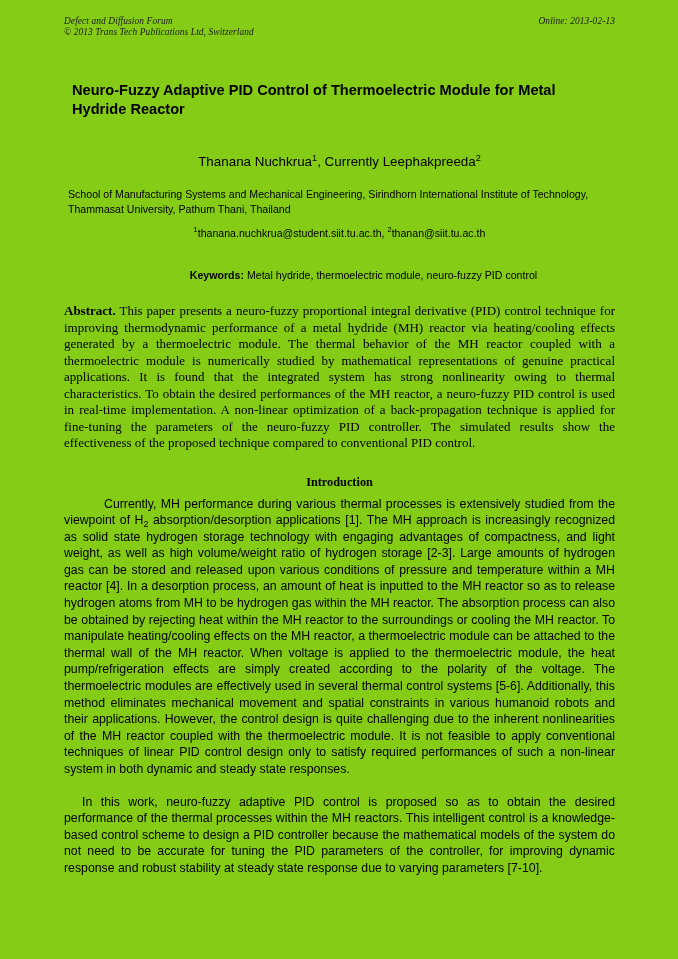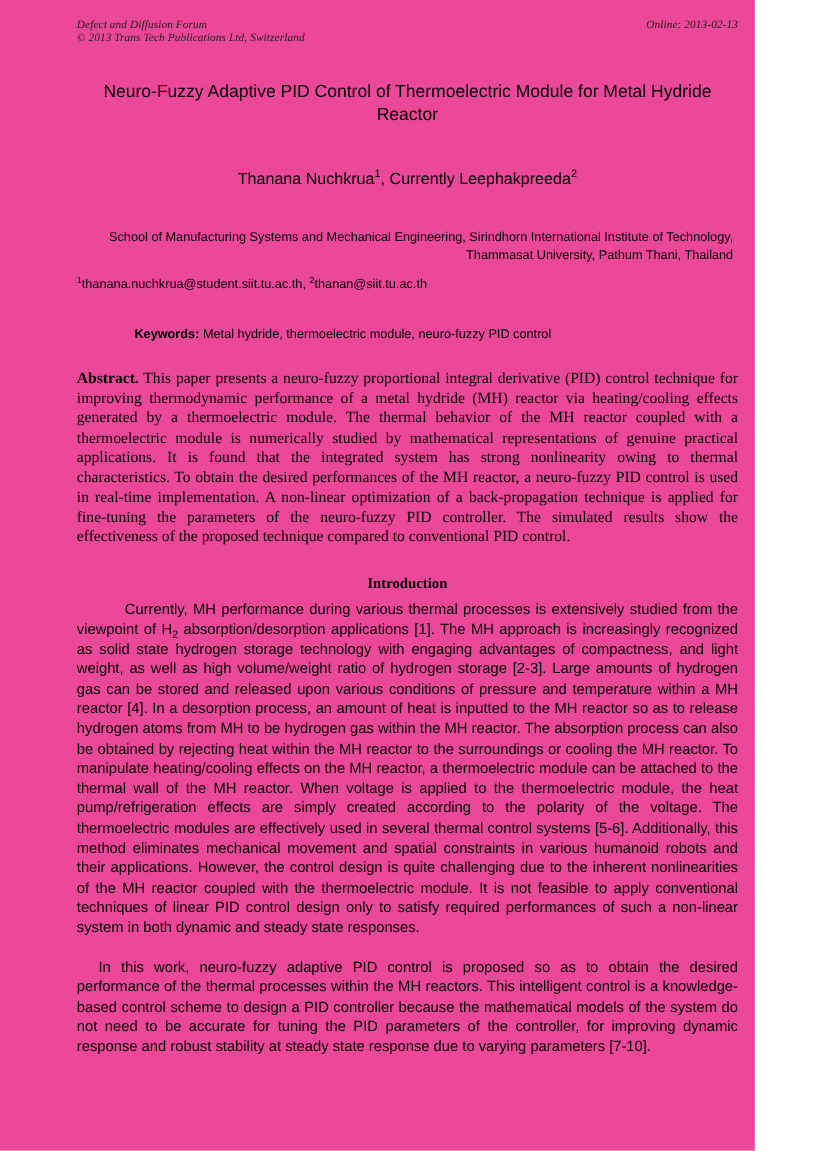--- a/index.html
+++ b/index.html
@@ -2,23 +2,23 @@
 <html><head>
 <meta charset="utf-8">
 <style>
   html, body {
     margin: 0;
     padding: 0;
     background: #ffffff;
   }
   .page {
     position: relative;
-    width: 629px;
+    width: 678px;
     height: 959px;
-    background: #ec4899;
+    background: #84cc16;
     overflow: hidden;
     font-family: "Liberation Serif", "DejaVu Serif", serif;
     color: #000000;
   }
   .content {
     position: absolute;
     left: 64px;
     top: 0;
     width: 551px;
   }
@@ -40,63 +40,63 @@
     right: 0;
     top: 16px;
     font-style: italic;
     font-size: 9.4px;
     line-height: 11.4px;
     white-space: nowrap;
   }
 
   
   .paper-title {
-    margin-top: 29px;
+    margin-top: 42px;
     font-family: "Liberation Sans", "DejaVu Sans", sans-serif;
-    font-weight: normal;
+    font-weight: bold;
     font-size: 14.6px;
     line-height: 19.5px;
-    text-align: center;
+    text-align: left;
     padding: 0 8px;
   }
 
   
   .authors {
     margin-top: 33px;
     font-family: "Liberation Sans", "DejaVu Sans", sans-serif;
     font-size: 13.4px;
     line-height: 17px;
     text-align: center;
   }
   .authors sup { font-size: 0.68em; vertical-align: super; line-height: 0; }
 
   .affiliation {
-    margin-top: 34px;
+    margin-top: 17px;
     font-family: "Liberation Sans", "DejaVu Sans", sans-serif;
     font-size: 10.6px;
     line-height: 15.6px;
-    text-align: right;
+    text-align: left;
     padding: 0 4px;
   }
   .emails {
     margin-top: 8px;
     font-family: "Liberation Sans", "DejaVu Sans", sans-serif;
     font-size: 10.6px;
     line-height: 15px;
-    text-align: left;
+    text-align: center;
   }
   .emails sup { font-size: 0.7em; vertical-align: super; line-height: 0; }
 
   
   .keywords {
     margin-top: 27px;
     font-family: "Liberation Sans", "DejaVu Sans", sans-serif;
     font-size: 10.6px;
     line-height: 15px;
-    text-align: left;
+    text-align: center;
     margin-left: 48px;
   }
   .keywords .kw-label { font-weight: bold; }
 
   
   .abstract {
     margin-top: 20px;
     font-family: "Liberation Serif", "DejaVu Serif", serif;
     font-size: 13px;
     line-height: 16.5px;

